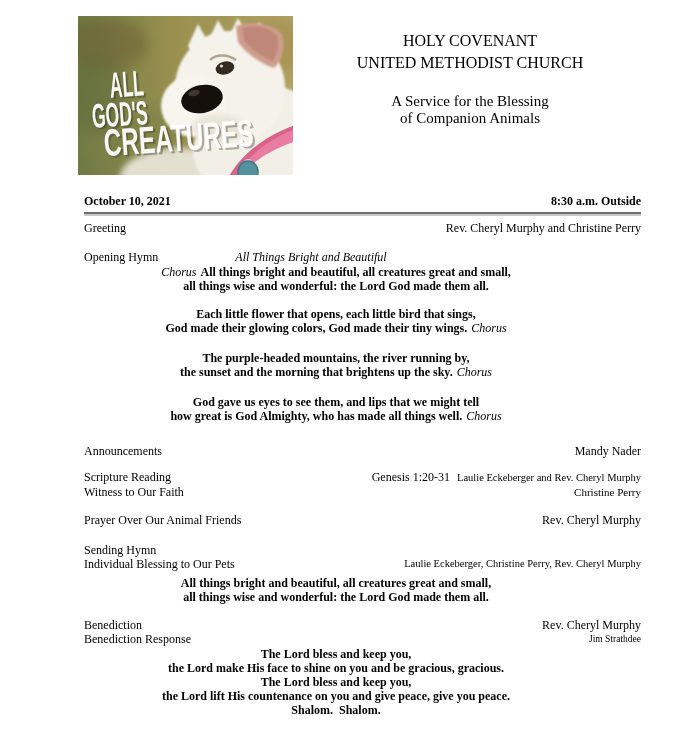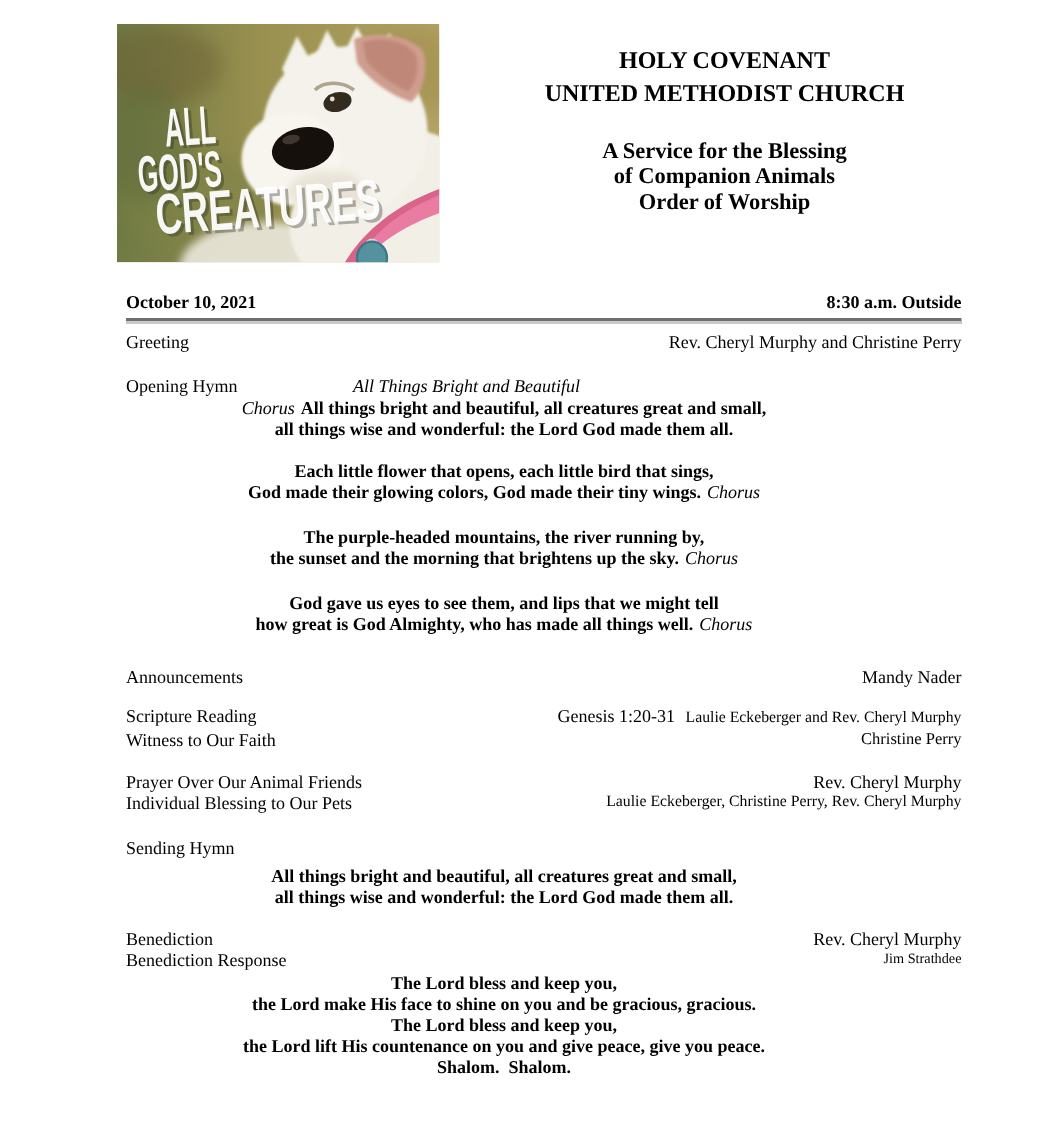--- a/index.html
+++ b/index.html
@@ -7,21 +7,21 @@
     width:700px;height:755px;background:#ffffff;color:#000;
     font-family:"Liberation Serif", serif;
     -webkit-font-smoothing:antialiased;
   }
   .page{position:relative;width:700px;height:755px;background:#fff;overflow:hidden;}
 
   
   .photo{position:absolute;left:78px;top:16px;width:215px;height:159px;overflow:hidden;}
   .photo svg{display:block;}
 
-  .header{position:absolute;left:318px;top:30px;width:330px;text-align:center;font-weight:bold;}
+  .header{position:absolute;left:305px;top:30px;width:330px;text-align:center;font-weight:normal;}
   .church-line{font-size:16px;line-height:22px;}
   .service{margin-top:19px;}
   .service-line{font-size:15px;line-height:17px;}
 
   
   .content{position:absolute;left:84px;top:194px;width:557px;font-size:12px;line-height:14px;}
   .row{display:flex;justify-content:space-between;position:relative;}
   .daterow{font-weight:bold;}
   .rule{margin-top:4px;height:2px;background:#6f6f6f;border-bottom:2px solid #c9c9c9;}
   .center{width:504px;text-align:center;font-weight:bold;}
@@ -105,21 +105,20 @@
       </g>
     </svg>
   </div>
 
   <div class="header">
     <div class="church-line">HOLY COVENANT</div>
     <div class="church-line">UNITED METHODIST CHURCH</div>
     <div class="service">
       <div class="service-line">A Service for the Blessing</div>
       <div class="service-line">of Companion Animals</div>
-      <div class="service-line">Order of Worship</div>
     </div>
   </div>
 
   <div class="content">
 
     <div class="row daterow">
       <span>October 10, 2021</span>
       <span>8:30 a.m. Outside</span>
     </div>
 
@@ -168,27 +167,27 @@
     <div class="row">
       <span>Witness to Our Faith</span>
       <span class="mid">Christine Perry</span>
     </div>
 
     <div class="row" style="margin-top:14px;">
       <span>Prayer Over Our Animal Friends</span>
       <span>Rev. Cheryl Murphy</span>
     </div>
 
+    <div class="row" style="margin-top:16px;">
+      <span>Sending Hymn</span>
+    </div>
+
     <div class="row">
       <span>Individual Blessing to Our Pets</span>
       <span class="small">Laulie Eckeberger, Christine Perry, Rev. Cheryl Murphy</span>
-    </div>
-
-    <div class="row" style="margin-top:16px;">
-      <span>Sending Hymn</span>
     </div>
 
     <div class="center" style="margin-top:5px;">
       <div>All things bright and beautiful, all creatures great and small,</div>
       <div>all things wise and wonderful: the Lord God made them all.</div>
     </div>
 
     <div class="row" style="margin-top:14px;">
       <span>Benediction</span>
       <span>Rev. Cheryl Murphy</span>

